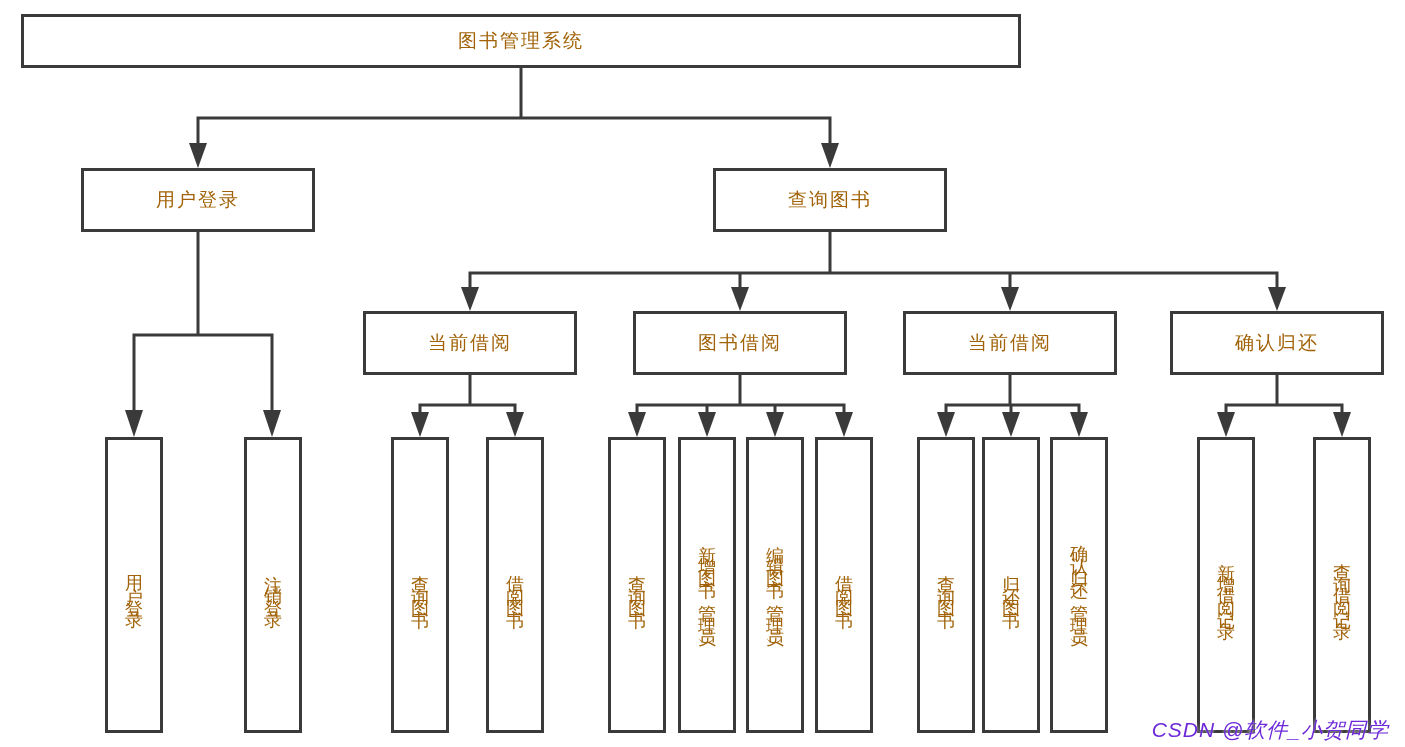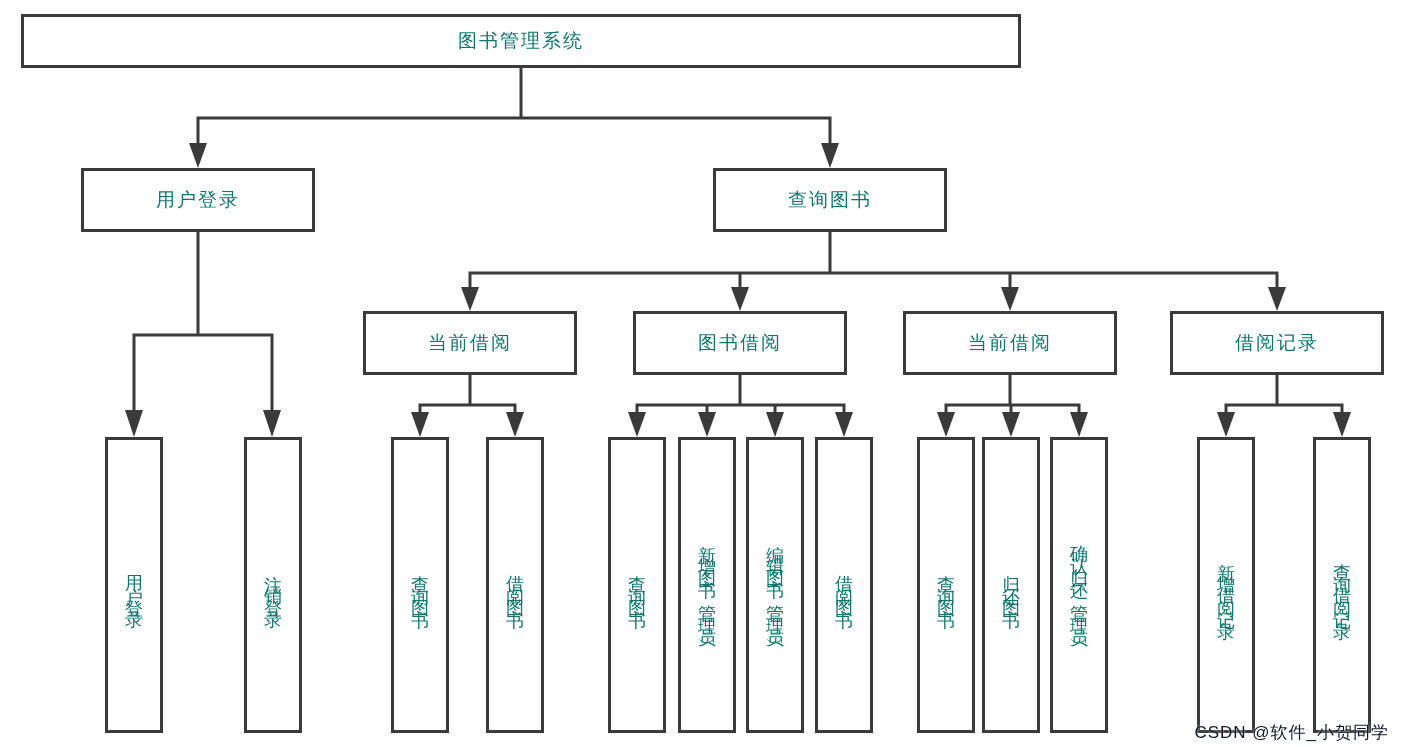--- a/index.html
+++ b/index.html
@@ -13,41 +13,42 @@
   }
   .connectors{position:absolute;left:0;top:0;z-index:0;}
   .box{
     position:absolute;
     box-sizing:border-box;
     border:3px solid #3a3a3a;
     background:#ffffff;
     display:flex;align-items:center;justify-content:center;
     font-size:19px;
     letter-spacing:2px;
-    color:#0f766e;
+    color:#a16207;
     z-index:1;
     text-align:center;
   }
   .leaf{letter-spacing:0;}
   .leaf .vtext{
     writing-mode:vertical-rl;
     text-orientation:mixed;
     font-size:18px;
     letter-spacing:12px;
     line-height:1;
   }
   .watermark{
     position:absolute;
     right:16px;bottom:3px;
-    font-size:17px;
+    font-size:21px;
     letter-spacing:1px;
-    color:#0f172a;
+    color:#6d28d9;
     text-shadow:0 0 3px rgba(255,255,255,0.9);
     z-index:3;
     white-space:nowrap;
+    font-style:italic;
   }
 </style>
 </head>
 <body>
 
 <div class="canvas">
 
   <svg class="connectors" width="1405" height="747" viewBox="0 0 1405 747">
     <g stroke="#3a3a3a" stroke-width="3" fill="none" stroke-linecap="square">
       <path d="M521,68 V118 M198,118 H830 M198,118 V146 M830,118 V146"></path>
@@ -82,21 +83,21 @@
   </svg>
 
   <div class="box" style="left:21px;top:14px;width:1000px;height:54px">图书管理系统</div>
 
   <div class="box" style="left:81px;top:168px;width:234px;height:64px">用户登录</div>
   <div class="box" style="left:713px;top:168px;width:234px;height:64px">查询图书</div>
 
   <div class="box" style="left:363px;top:311px;width:214px;height:64px">当前借阅</div>
   <div class="box" style="left:633px;top:311px;width:214px;height:64px">图书借阅</div>
   <div class="box" style="left:903px;top:311px;width:214px;height:64px">当前借阅</div>
-  <div class="box" style="left:1170px;top:311px;width:214px;height:64px">借阅记录</div>
+  <div class="box" style="left:1170px;top:311px;width:214px;height:64px">确认归还</div>
 
   <div class="box leaf" style="left:105px;top:437px;width:58px;height:296px">
     <span class="vtext">用户登录</span>
   </div>
   <div class="box leaf" style="left:244px;top:437px;width:58px;height:296px">
     <span class="vtext">注销登录</span>
   </div>
 
   <div class="box leaf" style="left:391px;top:437px;width:58px;height:296px">
     <span class="vtext">查询图书</span>

